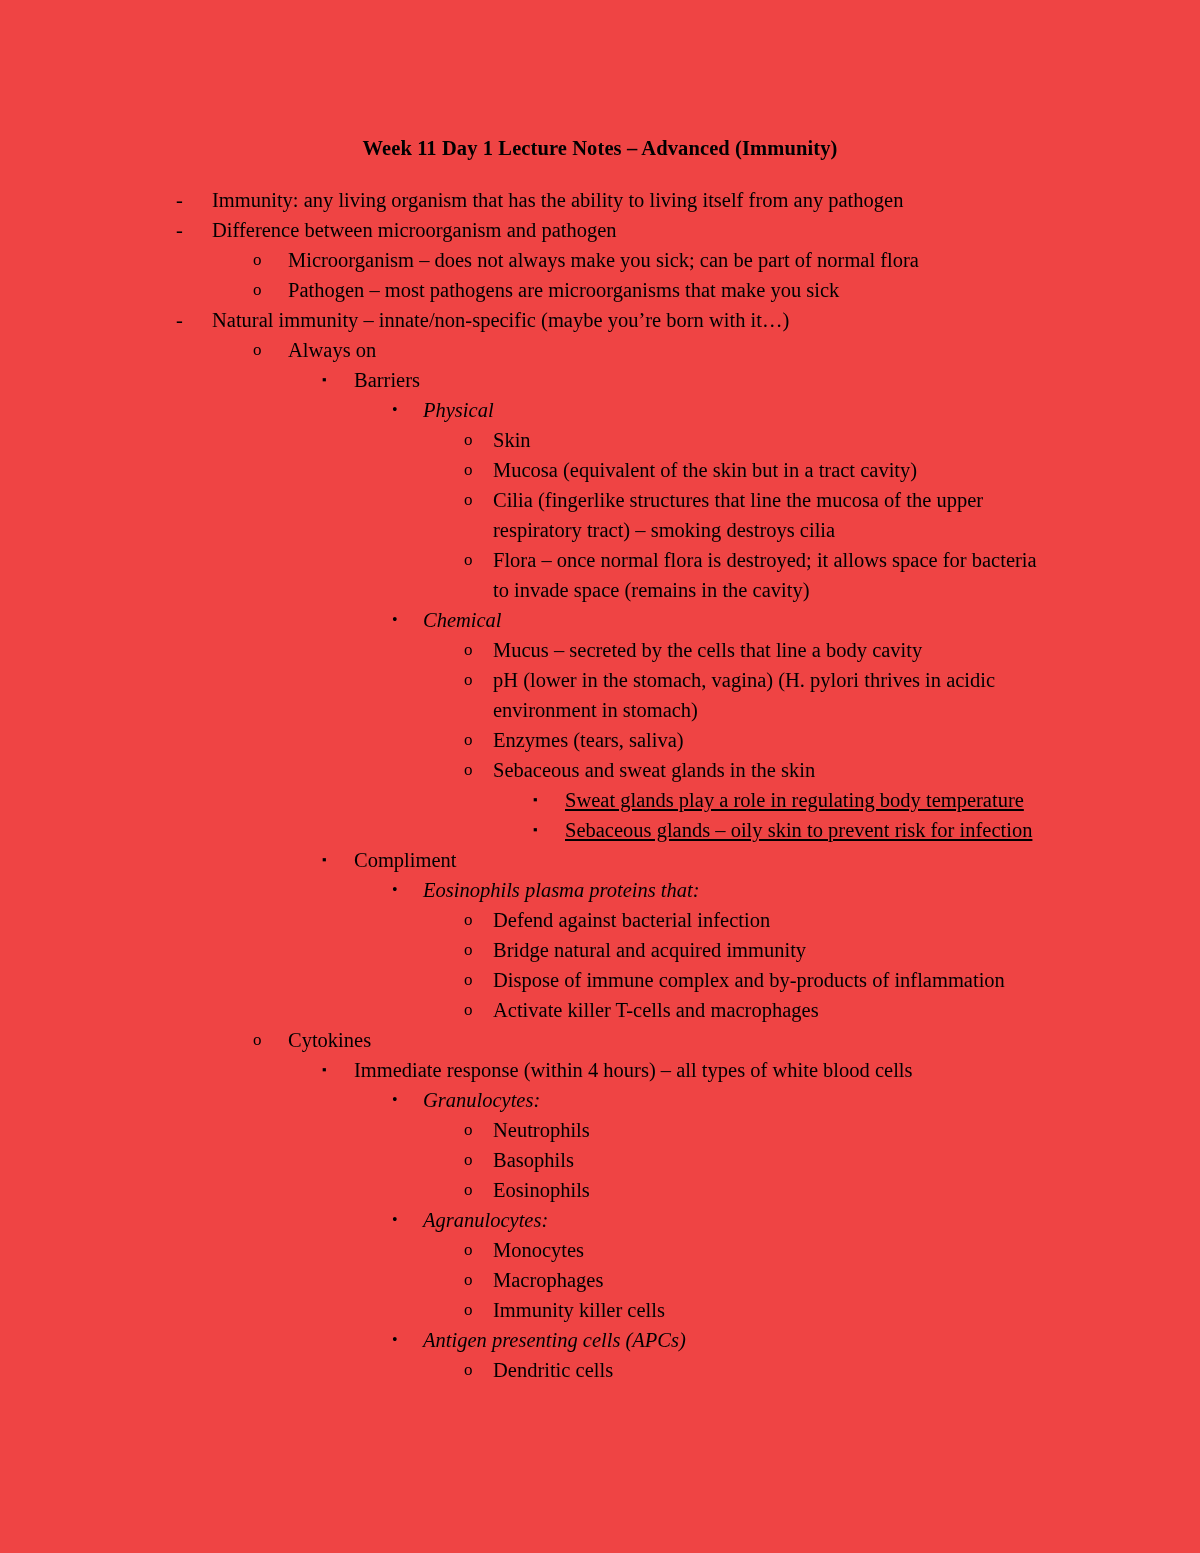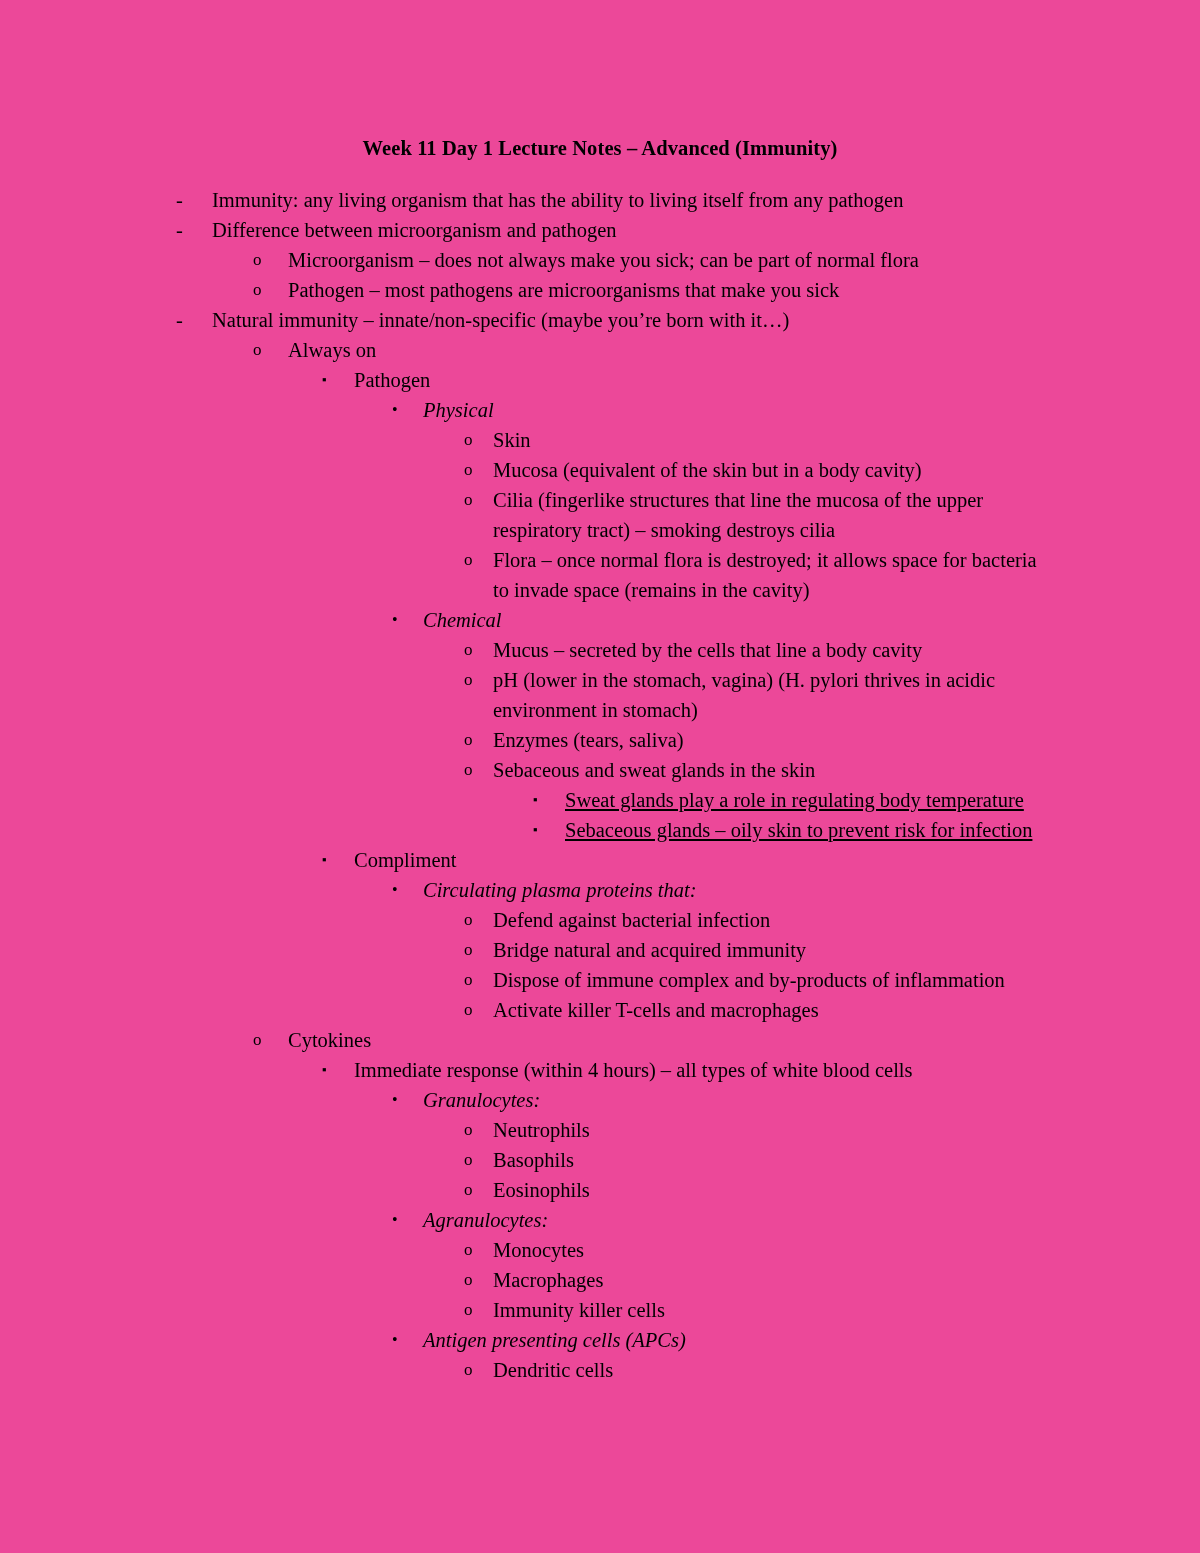--- a/index.html
+++ b/index.html
@@ -12,21 +12,21 @@
     width: 1200px;
     height: 1553px;
     font-family: "Liberation Serif", "DejaVu Serif", serif;
     color: #000000;
     -webkit-font-smoothing: antialiased;
   }
   .page {
     position: relative;
     width: 1200px;
     height: 1553px;
-    background: #ec4899;
+    background: #ef4444;
     box-sizing: border-box;
     padding: 0;
     overflow: hidden;
   }
   .doc-title {
     text-align: center;
     font-size: 20.5px;
     font-weight: bold;
     letter-spacing: 0.1px;
     padding-top: 138px;
@@ -112,33 +112,33 @@
       <div class="li lvl1">
         <span class="bullet dash">-</span>
         <span class="txt">Natural immunity – innate/non-specific (maybe you’re born with it…)</span>
       </div>
       <div class="li lvl2">
         <span class="bullet circle">o</span>
         <span class="txt">Always on</span>
       </div>
       <div class="li lvl3">
         <span class="bullet square">▪</span>
-        <span class="txt">Pathogen</span>
+        <span class="txt">Barriers</span>
       </div>
       <div class="li lvl4">
         <span class="bullet disc">•</span>
         <span class="txt">Physical</span>
       </div>
       <div class="li lvl5">
         <span class="bullet circle">o</span>
         <span class="txt">Skin</span>
       </div>
       <div class="li lvl5">
         <span class="bullet circle">o</span>
-        <span class="txt">Mucosa (equivalent of the skin but in a body cavity)</span>
+        <span class="txt">Mucosa (equivalent of the skin but in a tract cavity)</span>
       </div>
       <div class="li lvl5">
         <span class="bullet circle">o</span>
         <span class="txt">Cilia (fingerlike structures that line the mucosa of the upper respiratory tract) – smoking destroys cilia</span>
       </div>
       <div class="li lvl5">
         <span class="bullet circle">o</span>
         <span class="txt">Flora – once normal flora is destroyed; it allows space for bacteria to invade space (remains in the cavity)</span>
       </div>
       <div class="li lvl4">
@@ -168,21 +168,21 @@
       <div class="li lvl6">
         <span class="bullet square">▪</span>
         <span class="txt">Sebaceous glands – oily skin to prevent risk for infection</span>
       </div>
       <div class="li lvl3">
         <span class="bullet square">▪</span>
         <span class="txt">Compliment</span>
       </div>
       <div class="li lvl4">
         <span class="bullet disc">•</span>
-        <span class="txt">Circulating plasma proteins that:</span>
+        <span class="txt">Eosinophils plasma proteins that:</span>
       </div>
       <div class="li lvl5">
         <span class="bullet circle">o</span>
         <span class="txt">Defend against bacterial infection</span>
       </div>
       <div class="li lvl5">
         <span class="bullet circle">o</span>
         <span class="txt">Bridge natural and acquired immunity</span>
       </div>
       <div class="li lvl5">

